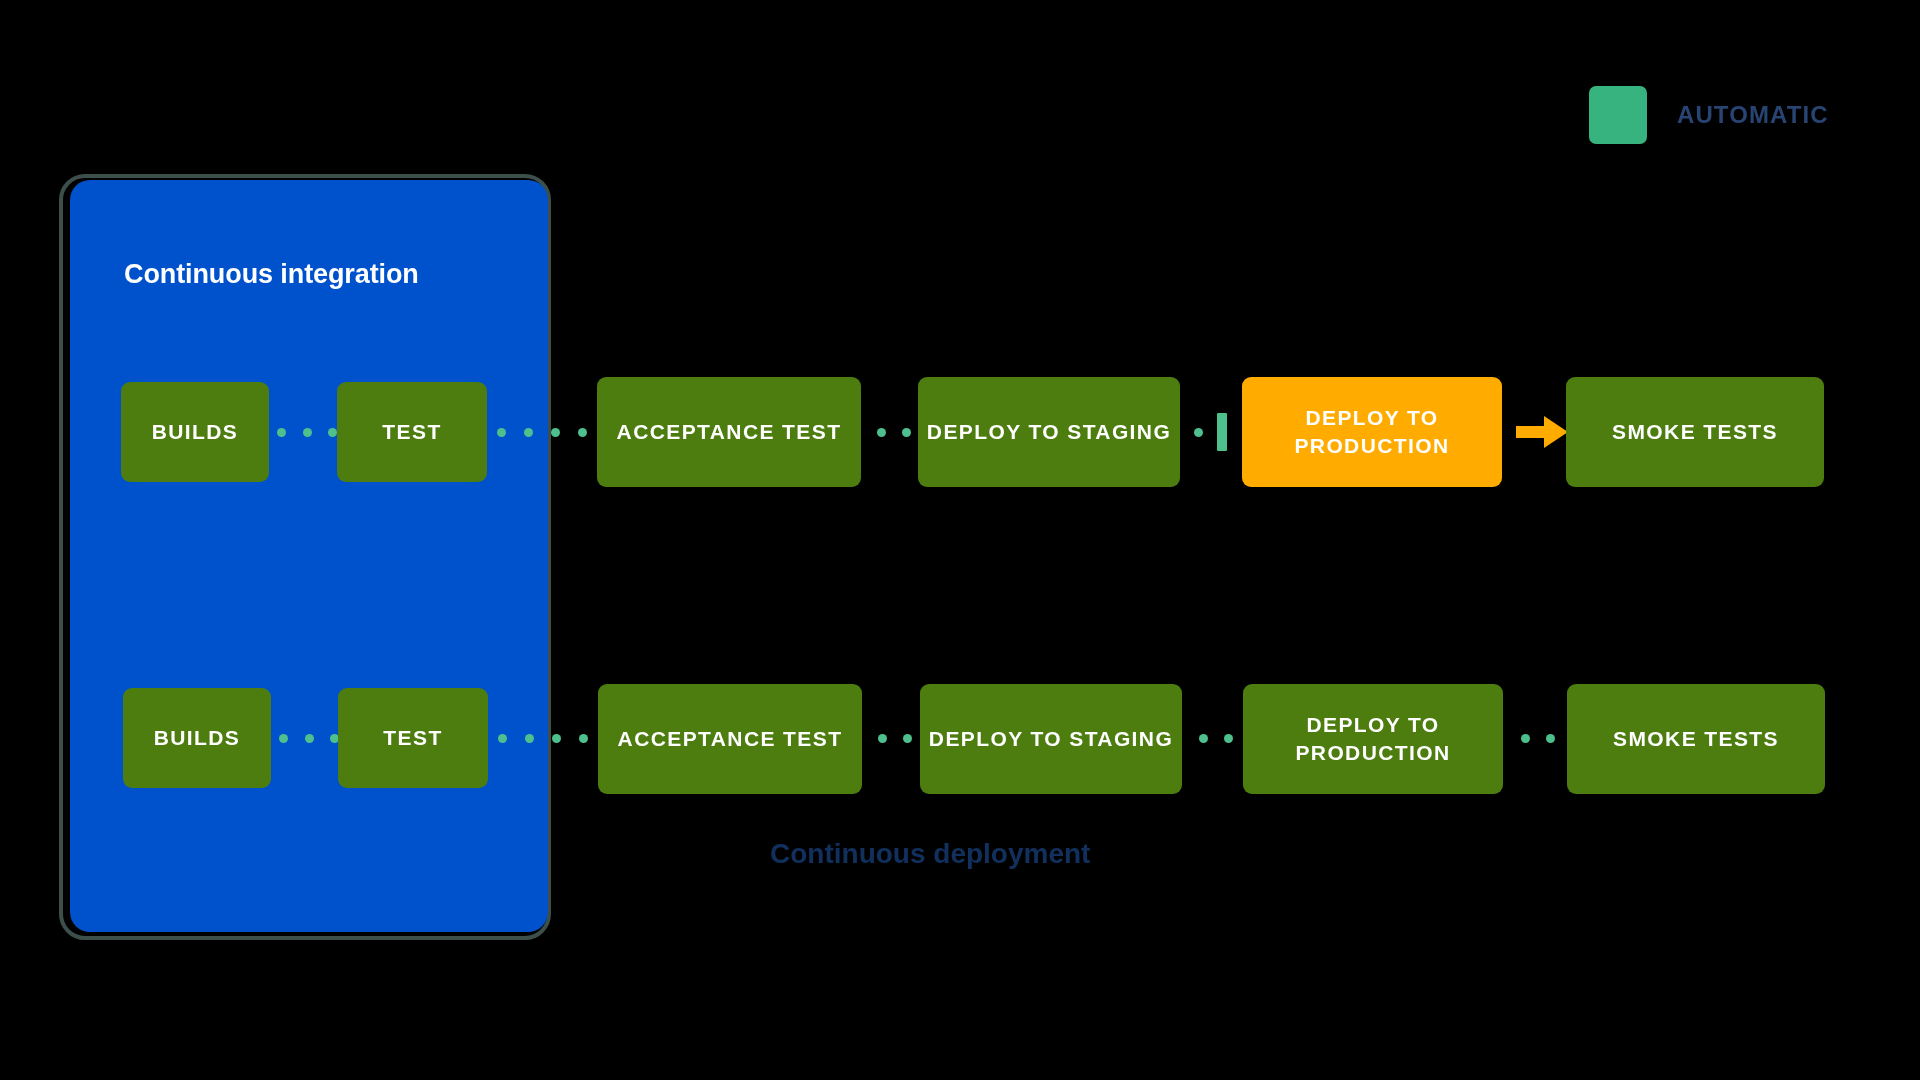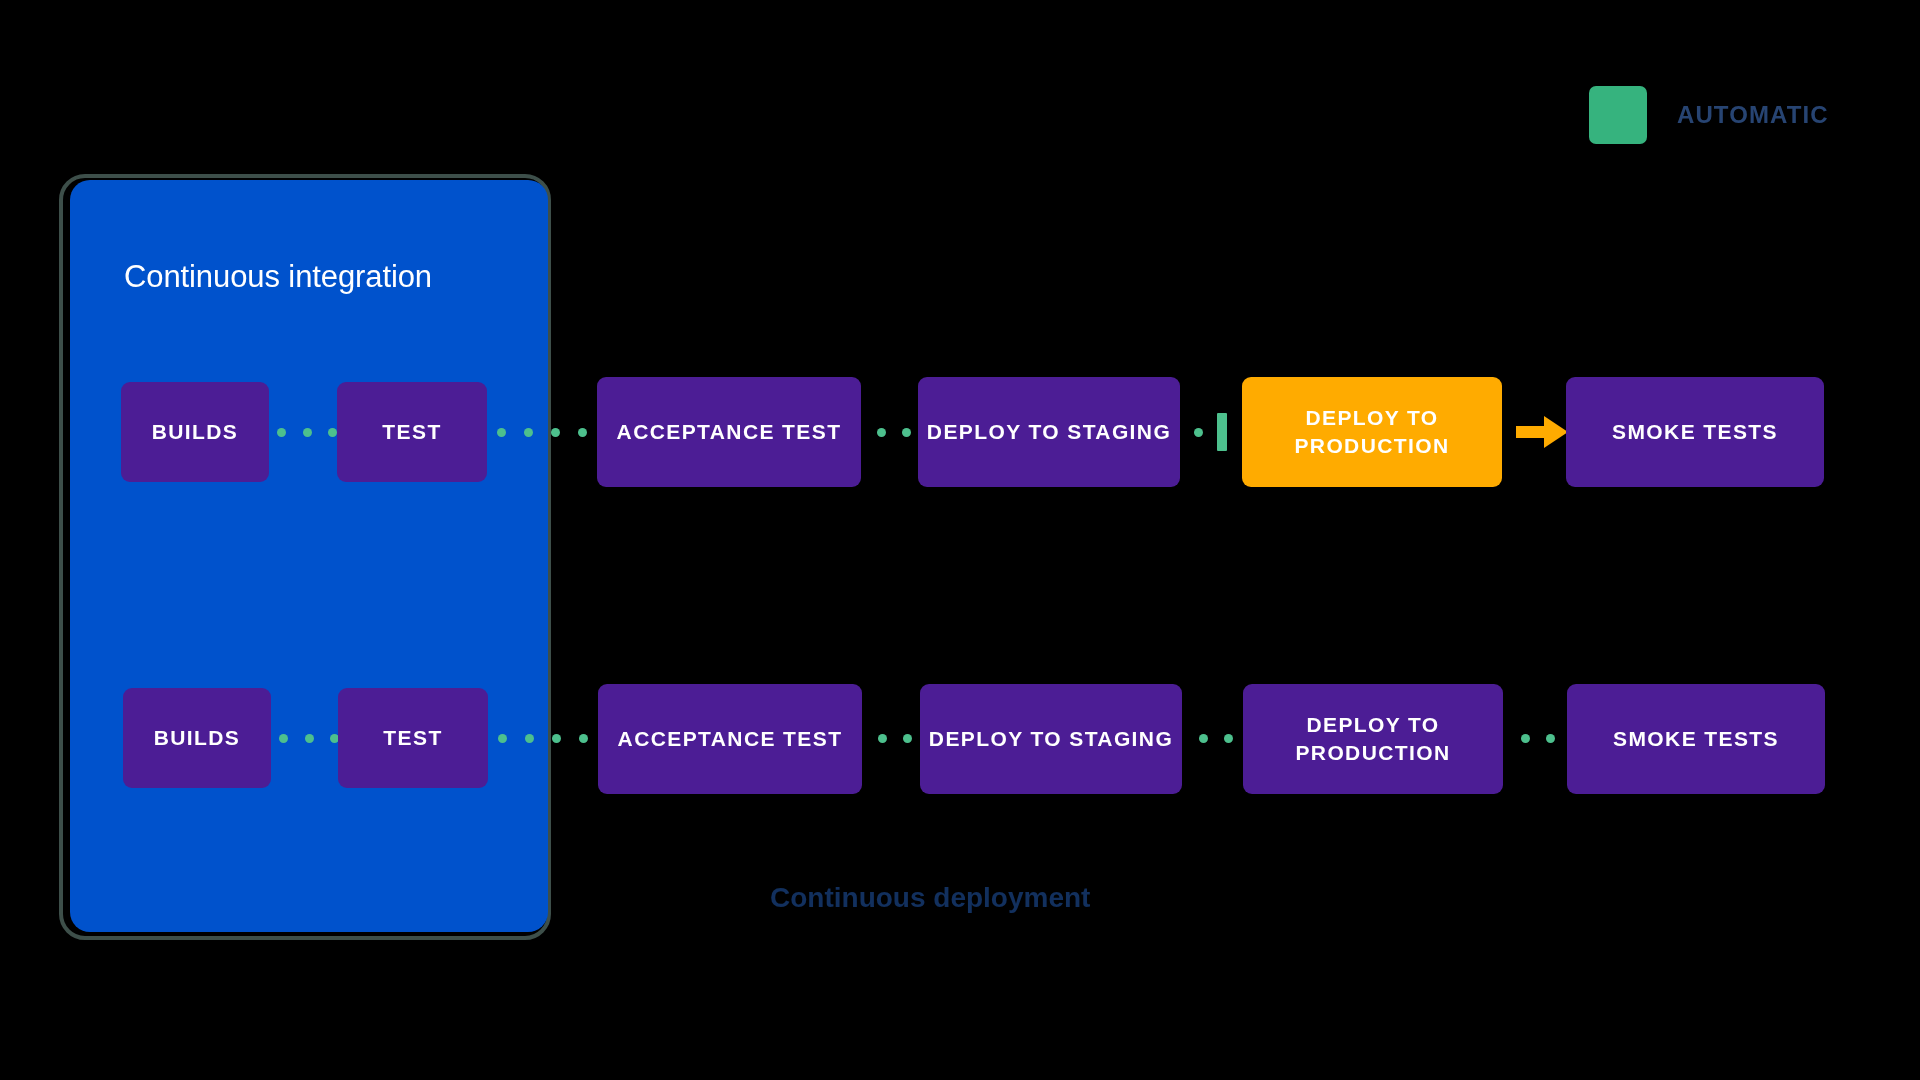--- a/index.html
+++ b/index.html
@@ -67,22 +67,22 @@
     top: 180px;
     width: 478px;
     height: 752px;
     background: #0052CC;
     border-radius: 20px;
   }
   .ci-title {
     position: absolute;
     left: 124px;
     top: 259px;
-    font-size: 31px;
-    font-weight: 400;
+    font-size: 27px;
+    font-weight: 700;
     color: #ffffff;
     letter-spacing: -0.1px;
     white-space: nowrap;
   }
 
   
   .node {
     position: absolute;
     box-sizing: border-box;
     border-radius: 9px;
@@ -90,21 +90,21 @@
     align-items: center;
     justify-content: center;
     text-align: center;
     color: #ffffff;
     font-weight: bold;
     font-size: 21px;
     letter-spacing: 1.4px;
     line-height: 1.33;
     padding: 4px 8px;
   }
-  .node.green { background: #4c1d95; }
+  .node.green { background: #4d7c0f; }
   .node.orange { background: #FFAB00; }
 
   
   .dots {
     position: absolute;
     display: flex;
     align-items: center;
     justify-content: space-between;
     height: 10px;
   }
@@ -253,15 +253,15 @@
   <div class="node green" style="left:1243px; top:684px; width:260px; height:110px;">DEPLOY TO PRODUCTION</div>
 
   <div class="dots" style="left:1521px; top:733px; width:58px;">
     <span></span>
     <span></span>
     <span></span>
   </div>
 
   <div class="node green" style="left:1567px; top:684px; width:258px; height:110px;">SMOKE TESTS</div>
 
-  <div class="flow-caption" style="left:770px; top:882px;">Continuous deployment</div>
+  <div class="flow-caption" style="left:770px; top:838px;">Continuous deployment</div>
 
 </div>
 
 </body></html>

